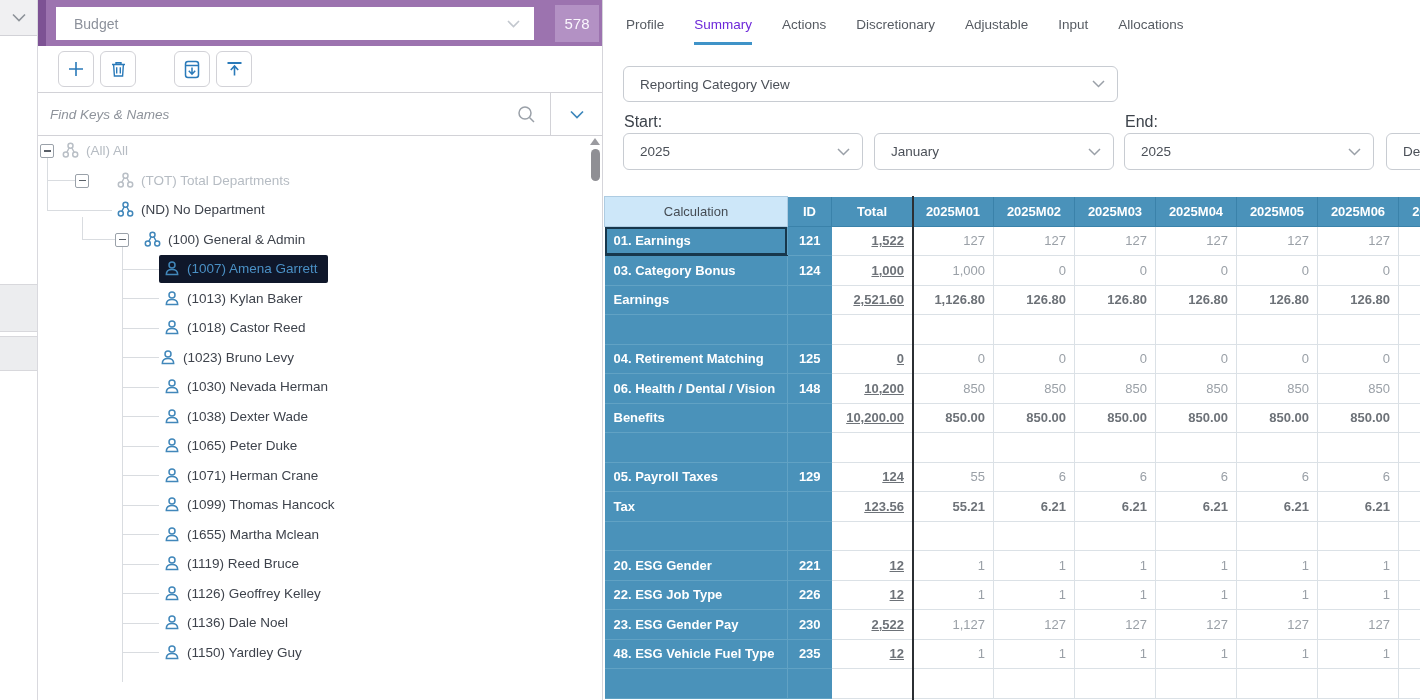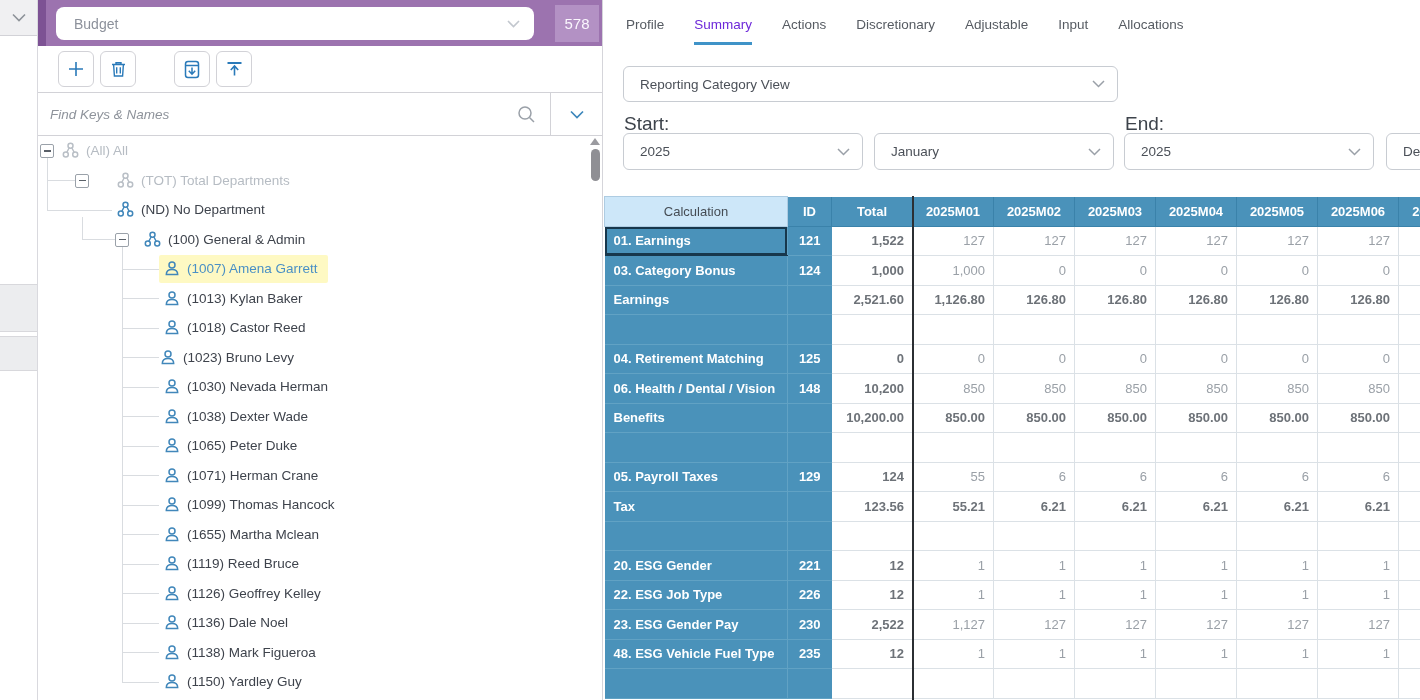--- a/index.html
+++ b/index.html
@@ -11,76 +11,76 @@
   #rail { position:absolute; left:0; top:0; width:38px; height:700px; background:#fff; border-right:1px solid #d9d9de; }
   #rail-toggle { height:36px; background:#f0f0f2; border-bottom:1px solid #d2d2d7; display:flex; align-items:center; justify-content:center; cursor:pointer; }
   .rail-band { position:absolute; left:0; width:37px; background:#ecedef; border-top:1px solid #d8d8dc; border-bottom:1px solid #d8d8dc; }
   #rail-band-1 { top:284px; height:48px; }
   #rail-band-2 { top:336px; height:35px; }
 
   
   #sidebar { position:absolute; left:38px; top:0; width:565px; height:700px; background:#fff; border-right:1px solid #d5d5da; }
   #version-bar { position:relative; height:46px; background:#9c73af; }
   #version-bar .edge { position:absolute; left:0; top:0; width:8px; height:46px; background:#7d5294; }
-  #version-select { position:absolute; left:18px; top:7px; width:478px; height:33px; background:#fff; border-radius:8px; display:flex; align-items:center; padding:0 14px 0 18px; cursor:pointer; }
+  #version-select { position:absolute; left:18px; top:7px; width:478px; height:33px; background:#fff; border-radius:0; display:flex; align-items:center; padding:0 14px 0 18px; cursor:pointer; }
   #version-select .val { flex:1; color:#8c919b; font-size:14px; }
   #version-count { position:absolute; right:3px; top:5px; width:44px; height:37px; background:#b391c4; display:flex; align-items:center; justify-content:center; color:#faf6fd; font-size:15px; }
 
   #toolbar { height:46px; display:flex; align-items:center; padding-left:20px; background:#fff; }
   .tbtn { width:36px; height:36px; border:1px solid #d2d2d7; border-radius:6px; background:#fff; display:flex; align-items:center; justify-content:center; margin-right:6px; cursor:pointer; }
   .tbtn.gap { margin-left:32px; }
 
   #search-row { height:44px; border-top:1px solid #d2d2d7; border-bottom:1px solid #d2d2d7; display:flex; align-items:stretch; }
   #search-input { flex:1; border:0; outline:0; padding:0 10px 0 12px; font-size:13.5px; font-style:italic; color:#555; font-family:"Liberation Sans", sans-serif; }
   #search-input::placeholder { color:#8e939b; font-style:italic; }
   #search-mag { display:flex; align-items:center; padding-right:14px; }
   #search-dd { width:52px; border-left:1px solid #d2d2d7; display:flex; align-items:center; justify-content:center; cursor:pointer; }
 
   #tree { position:relative; height:564px; overflow:hidden; }
   .trow { position:relative; height:29.5px; }
   .trow .wrap { position:absolute; top:1px; bottom:1px; display:flex; align-items:center; gap:7px; padding:0 10px 0 5px; border-radius:2px; }
-  .trow .wrap.sel { background:#fef9c3; }
+  .trow .wrap.sel { background:#0f172a; }
   .trow .lbl { font-size:13.5px; color:#3e434c; white-space:nowrap; }
   .trow.dim .lbl { color:#b6bcc3; }
   .trow .wrap.sel .lbl { color:#4a90c5; }
   .expander { position:absolute; top:8px; width:14px; height:14px; border:1px solid #9aa1a9; border-radius:2px; background:#fff; display:flex; align-items:center; justify-content:center; cursor:pointer; z-index:2; }
   .expander .minus { width:7px; height:1.5px; background:#5a6068; }
   .tline { position:absolute; background:#d9dce0; z-index:1; }
   #tree-scroll { position:absolute; right:2px; top:2px; width:10px; height:200px; z-index:3; }
   #tree-scroll .arr { width:0; height:0; margin:0 auto 4px; border-left:5px solid transparent; border-right:5px solid transparent; border-bottom:7px solid #9b9ba0; cursor:pointer; }
   #tree-scroll .thumb { width:9px; height:32px; background:#8f8f94; border-radius:5px; margin:0 auto; cursor:pointer; }
 
   
   #main { position:absolute; left:604px; top:0; width:816px; height:700px; background:#fff; }
   #tabs { display:flex; gap:30px; padding:17px 0 0 22px; }
   .tab { font-size:13.5px; color:#565b62; padding-bottom:10px; cursor:pointer; border-bottom:3px solid transparent; }
   .tab.active { color:#6d28d9; border-bottom-color:#3f93c8; }
 
   .sel-box { position:absolute; height:37px; border:1px solid #c8ccd2; border-radius:6px; background:#fff; display:flex; align-items:center; padding:0 12px 0 16px; cursor:pointer; }
   .sel-box .val { flex:1; font-size:13.5px; color:#4b5058; white-space:nowrap; overflow:hidden; }
   #view-select { left:19px; top:66px; width:495px; height:36px; }
-  .fld-label { position:absolute; top:113px; font-size:19px; color:#3d434b; }
+  .fld-label { position:absolute; top:113px; font-size:16px; color:#3d434b; }
   #start-label { left:20px; } #end-label { left:521px; }
   #start-year { left:19px; top:133px; width:240px; }
   #start-month { left:270px; top:133px; width:240px; }
   #end-year { left:520px; top:133px; width:250px; }
   #end-month { left:782px; top:133px; width:250px; }
 
   
   #grid-wrap { position:absolute; left:0; top:196px; width:816px; height:504px; overflow:hidden; }
   table#grid { border-collapse:collapse; table-layout:fixed; width:875px; }
   #grid th, #grid td { height:29.5px; padding:0; font-size:13px; overflow:hidden; white-space:nowrap; }
   #grid th.calc-h { background:#cde7f9; color:#454c54; font-weight:normal; text-align:center; border:1px solid #aecce2; }
   #grid th.col-h { background:#4a92ba; color:#fff; font-weight:bold; text-align:center; border-bottom:1px solid #3a82aa; }
   #grid th.col-h + th.col-h { border-left:1px solid #3a82aa; }
   #grid td.lab { background:#4a92ba; color:#fff; font-weight:600; text-align:left; padding-left:9px; border-bottom:1px solid #61a2c4; }
   #grid tr.sub td.lab { font-weight:bold; }
   #grid td.idc { background:#4a92ba; color:#fff; font-weight:600; text-align:center; border-bottom:1px solid #61a2c4; border-left:1px solid #61a2c4; }
   #grid td.val { background:#fff; color:#9aa0a7; text-align:right; padding-right:8px; border-right:1px solid #dbe1e6; border-bottom:1px solid #dbe1e6; }
-  #grid td.val.tot { color:#6d7278; font-weight:bold; }
+  #grid td.val.tot { color:#6d7278; font-weight:bold;text-decoration:underline; }
   #grid tr.sub td.val { color:#6d7278; font-weight:bold; }
   #grid td.selcell { box-shadow:inset 0 0 0 2px #17374c; border-bottom-color:#17374c; }
   #freeze-line { position:absolute; left:308px; top:196px; width:2px; height:504px; background:#2b2f33; z-index:4; }
 
   svg { display:block; }
 </style>
 </head>
 <body>
 
 <div id="app">
@@ -389,32 +389,20 @@
         </div>
         <div class="trow">
           <div class="tline" style="left: 83.5px; top: 14.5px; width: 37.5px; height: 1px;"></div>
           <div class="wrap" style="left: 121px;">
             <span>
               <svg width="16" height="17" viewBox="0 0 16 17">
                 <circle cx="8" cy="5" r="3" stroke="#4187ba" stroke-width="1.5" fill="none"></circle>
                 <path d="M2.3 14.6 C2.3 11.2 4.8 9.6 8 9.6 C11.2 9.6 13.7 11.2 13.7 14.6 Z" stroke="#4187ba" stroke-width="1.5" fill="none"></path>
               </svg>
             </span>
-            <span class="lbl">(1138) Mark Figueroa</span>
-          </div>
-        </div>
-        <div class="trow">
-          <div class="tline" style="left: 83.5px; top: 14.5px; width: 37.5px; height: 1px;"></div>
-          <div class="wrap" style="left: 121px;">
-            <span>
-              <svg width="16" height="17" viewBox="0 0 16 17">
-                <circle cx="8" cy="5" r="3" stroke="#4187ba" stroke-width="1.5" fill="none"></circle>
-                <path d="M2.3 14.6 C2.3 11.2 4.8 9.6 8 9.6 C11.2 9.6 13.7 11.2 13.7 14.6 Z" stroke="#4187ba" stroke-width="1.5" fill="none"></path>
-              </svg>
-            </span>
             <span class="lbl">(1150) Yardley Guy</span>
           </div>
         </div>
         <div class="tline" style="left: 8.5px; top: 22px; width: 1px; height: 52px;"></div>
         <div class="tline" style="left: 43.5px; top: 81px; width: 1px; height: 22.5px;"></div>
         <div class="tline" style="left: 83.5px; top: 110.5px; width: 1px; height: 435.5px;"></div>
       </div>
   </div>
 
   <div id="main">

